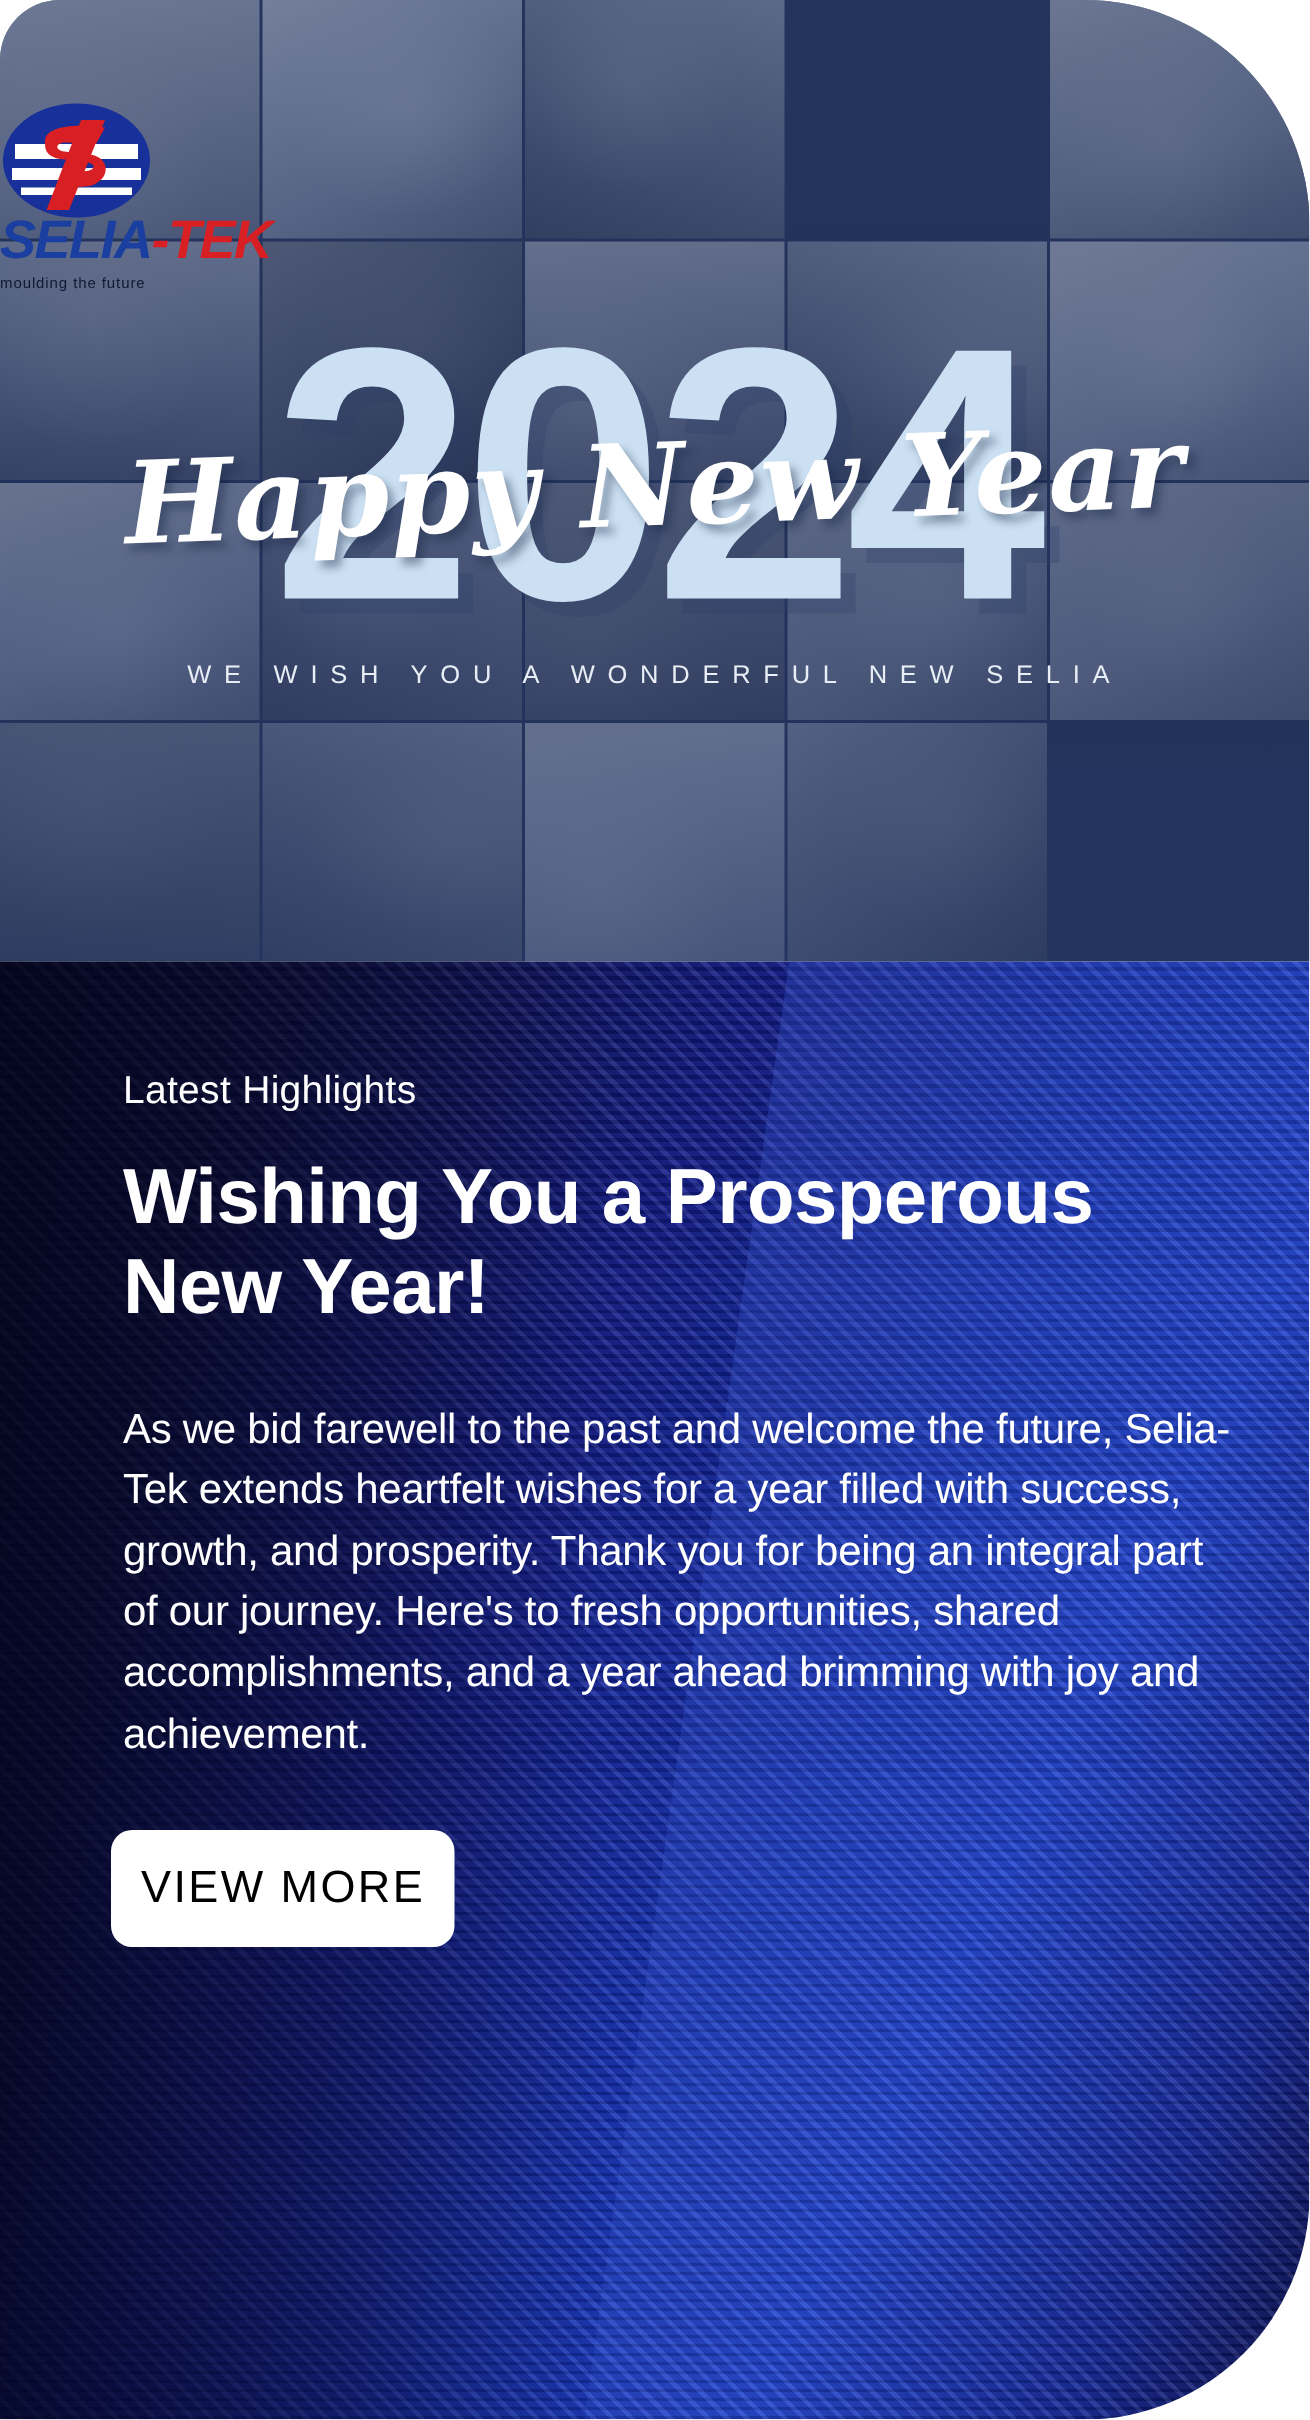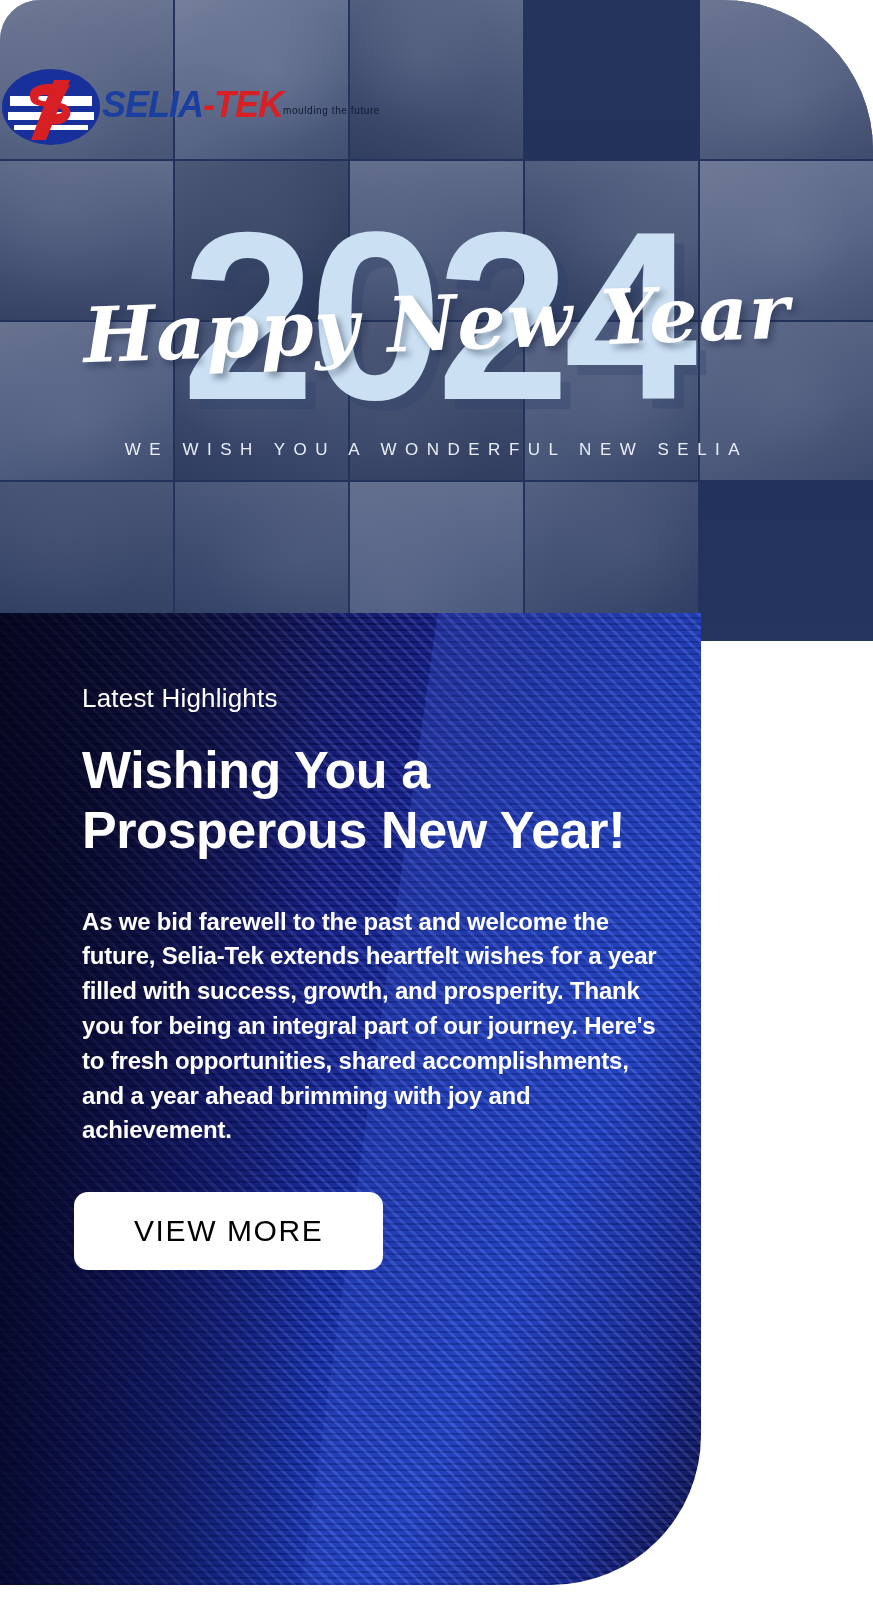--- a/index.html
+++ b/index.html
@@ -86,21 +86,22 @@
     background:
       linear-gradient(180deg, rgba(32,48,92,.62) 0%, rgba(30,45,88,.68) 55%, rgba(33,50,96,.72) 100%);
   }
 
   
   .logo-wrap {
     position: absolute;
     left: 0; right: 0;
     top: 68px;
     display: flex;
-    align-items: center;
+    flex-direction: column;
+    align-items: flex-start;
   }
   .logo-mark {
     position: relative;
     width: 102px; height: 78px;
   }
   .logo-mark svg { display: block; }
   .logo-word {
     margin-top: -4px;
     font-family: "Liberation Sans", sans-serif;
     font-style: italic;
@@ -158,22 +159,22 @@
     text-align: center;
     font-size: 17px;
     font-weight: 500;
     letter-spacing: 8.5px;
     color: #e9eef6;
   }
 
   
   .panel {
     position: absolute;
-    left: 0; top: 613px;
-    width: 701px;
+    left: 0; top: 641px;
+    width: 873px;
     height: 972px;
     overflow: hidden;
     border-bottom-right-radius: 150px;
     background:
       
       repeating-linear-gradient(
         45deg,
         rgba(255,255,255,.085) 0px,
         rgba(255,255,255,.085) 3px,
         rgba(0,0,0,.10) 3px,
@@ -231,37 +232,37 @@
     font-weight: bold;
     color: #ffffff;
     line-height: 1.16;
     letter-spacing: -.4px;
     max-width: 700px;
     margin-bottom: 44px;
     margin-top: 11px;
   }
 
   .body-copy {
-    font-size: 24px;
+    font-size: 28px;
     line-height: 1.45;
     color: #ffffff;
-    font-weight: 700;
+    font-weight: 400;
     letter-spacing: -.2px;
     max-width: 740px;
   }
 
   .cta {
     display: inline-block;
     margin-top: 44px;
     margin-left: -8px;
     background: #ffffff;
     color: #000000;
     border: none;
     border-radius: 14px;
-    padding: 22px 60px;
+    padding: 22px 20px;
     font-size: 30px;
     font-weight: 500;
     letter-spacing: 1.6px;
     font-family: "Liberation Sans", sans-serif;
     cursor: pointer;
   }
 </style>
 </head>
 <body>
 

